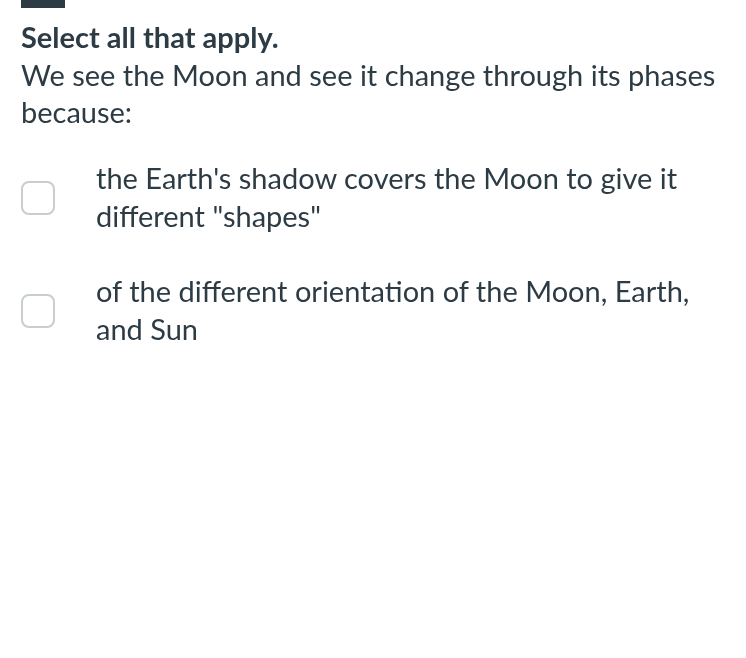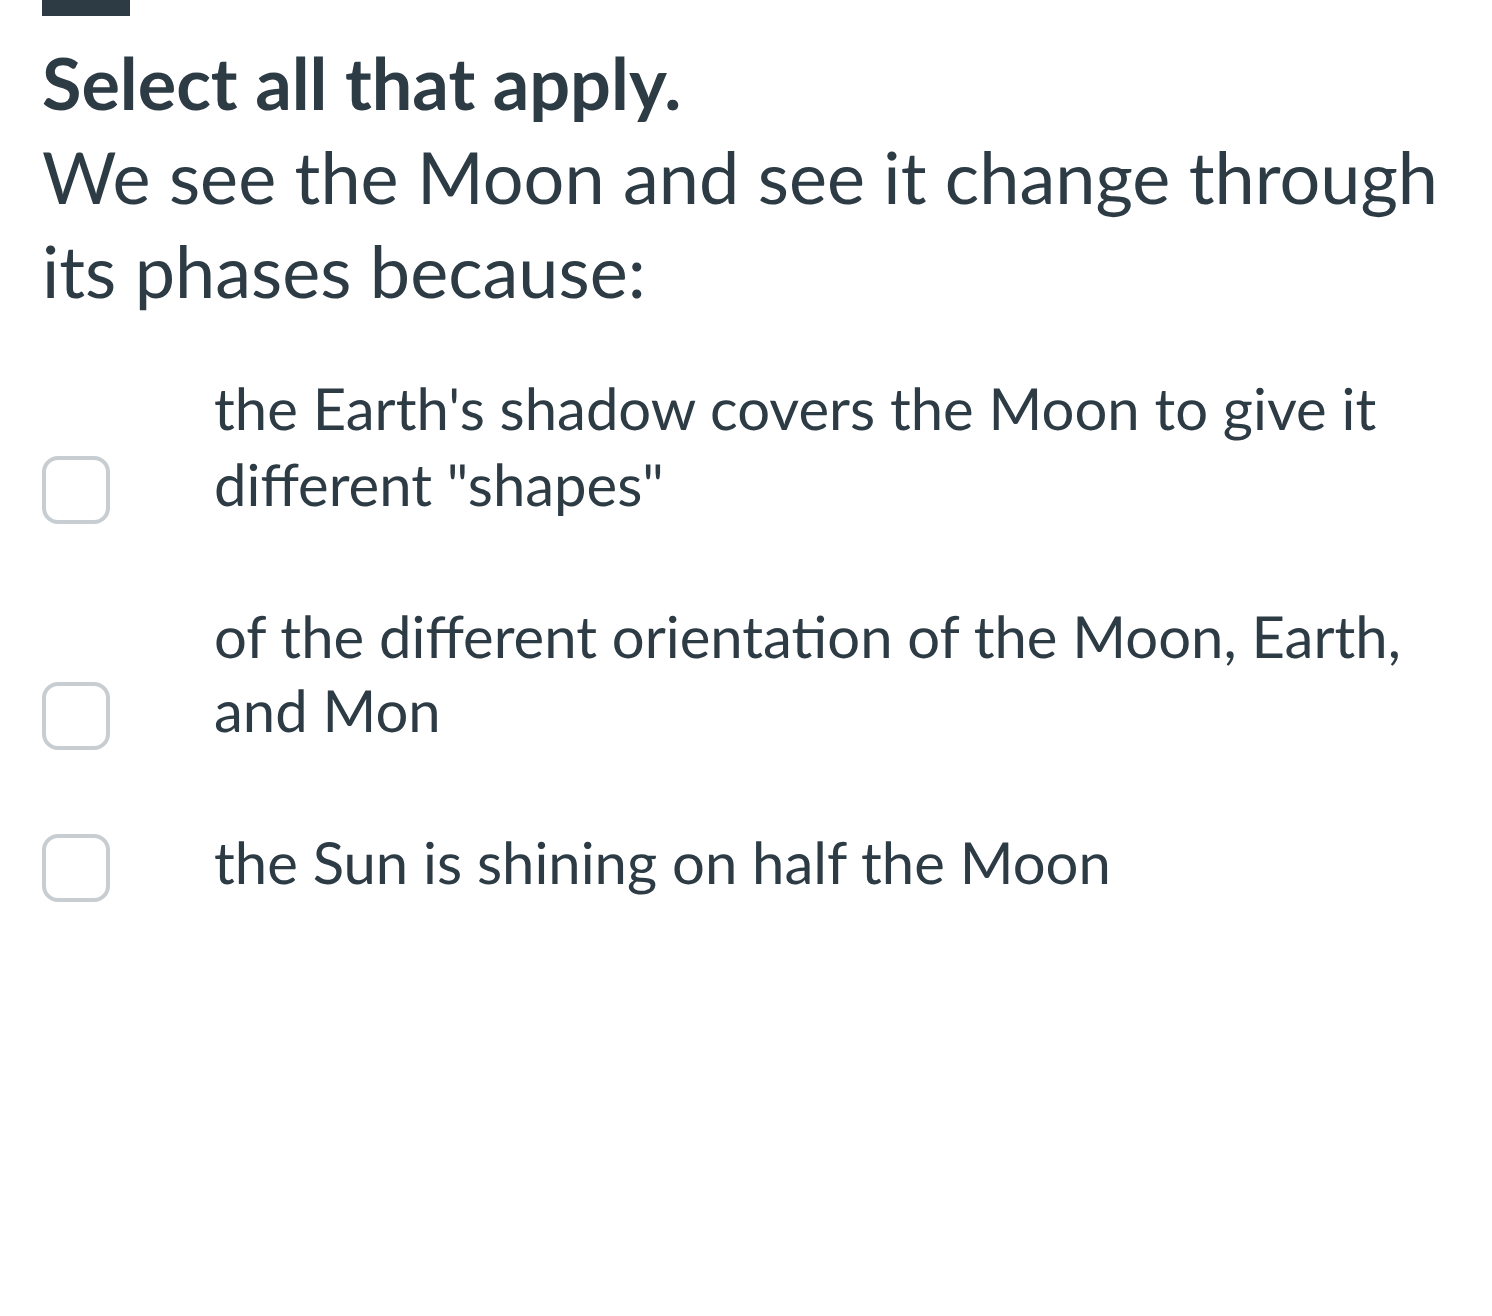--- a/index.html
+++ b/index.html
@@ -20,37 +20,37 @@
       top: 0;
       left: 21px;
       width: 44px;
       height: 8px;
       background: #2d3b45;
     }
     .container {
       padding: 18px 21px 0 21px;
     }
     .prompt {
-      font-size: 36px;
+      font-size: 29px;
       line-height: 1.3;
       color: #2d3b45;
       margin-bottom: 28px;
     }
     .prompt-bold {
       font-weight: 700;
     }
     .options {
       display: flex;
       flex-direction: column;
       gap: 38px;
     }
     .option {
       display: flex;
-      align-items: flex-end;
-      gap: 52px;
+      align-items: center;
+      gap: 41px;
     }
     .checkbox {
       flex-shrink: 0;
       width: 34px;
       height: 34px;
       border: 2px solid #c7cdd1;
       border-radius: 8px;
       background: #ffffff;
       cursor: pointer;
       margin-top: 2px;
@@ -73,20 +73,16 @@
     <span>We see the Moon and see it change through its phases because:</span>
   </div>
 
   <div class="options">
     <div class="option">
       <div class="checkbox"></div>
       <div class="option-text">the Earth's shadow covers the Moon to give it different "shapes"</div>
     </div>
     <div class="option">
       <div class="checkbox"></div>
-      <div class="option-text">of the different orientation of the Moon, Earth, and Mon</div>
-    </div>
-    <div class="option">
-      <div class="checkbox"></div>
-      <div class="option-text">the Sun is shining on half the Moon</div>
+      <div class="option-text">of the different orientation of the Moon, Earth, and Sun</div>
     </div>
   </div>
 </div>
 
 </body></html>

